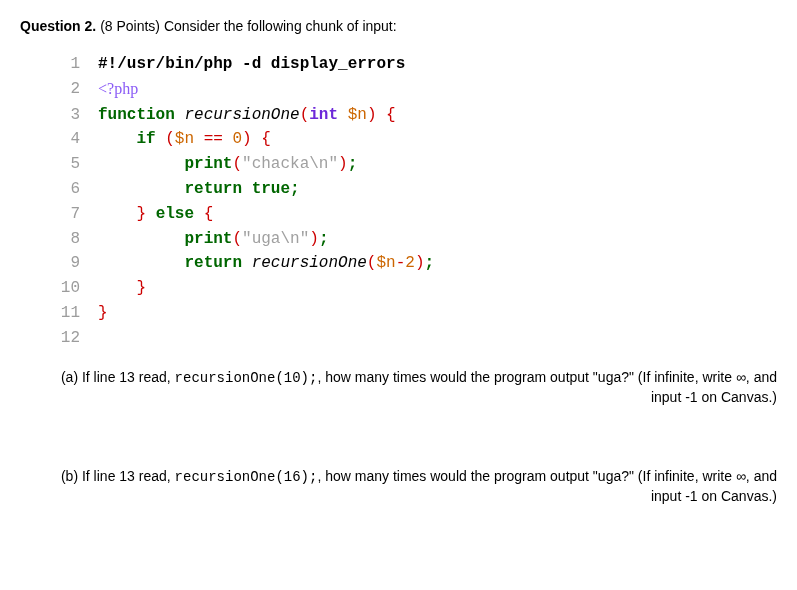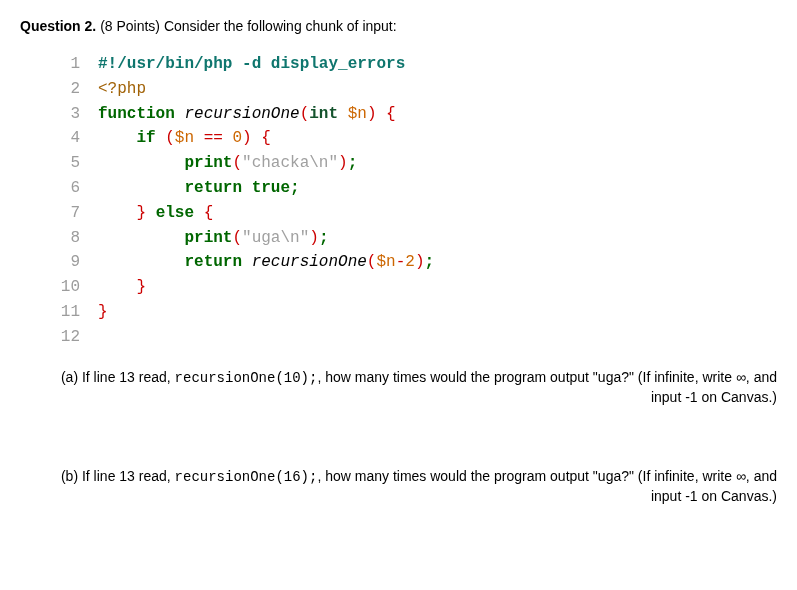--- a/index.html
+++ b/index.html
@@ -29,29 +29,29 @@
     width: 36px;
     text-align: right;
     padding-right: 18px;
     font-family: "Consolas","Courier New",monospace;
     user-select: none;
     flex-shrink: 0;
   }
   .code { white-space: pre; }
   .k  { color: #006600; font-weight: 700; margin-top: 15px; }   
   .fn { color: #000; font-style: italic; }                          
-  .pr { color: #a16207; }                       
+  .pr { color: #8b5cf6; font-family: Liberation Serif, serif; }                       
   .s  { color: #a0a0a0; }                       
   .v  { color: #cc6600; }                       
   .n  { color: #cc6600; }                       
   .op { color: #cc0000; }                       
   .br { color: #cc0000; }                       
-  .ty { color: #14532d; font-weight: 700; }     
+  .ty { color: #6d28d9; font-weight: 700; }     
   .sc { color: #006600; font-weight: 700; }     
-  .shebang { color: #0f766e; font-weight:700; }
+  .shebang { color: #000000; font-weight:700; }
   .sub {
     margin: 0 0 60px 10px;
     font-size: 14px;
     line-height: 1.35;
     text-indent: -20px;
     padding-left: 20px;
     text-align: right;
   }
   .sub .tt { font-family: "Consolas","Courier New",monospace; }
   .subb { margin-bottom: 12px; }

